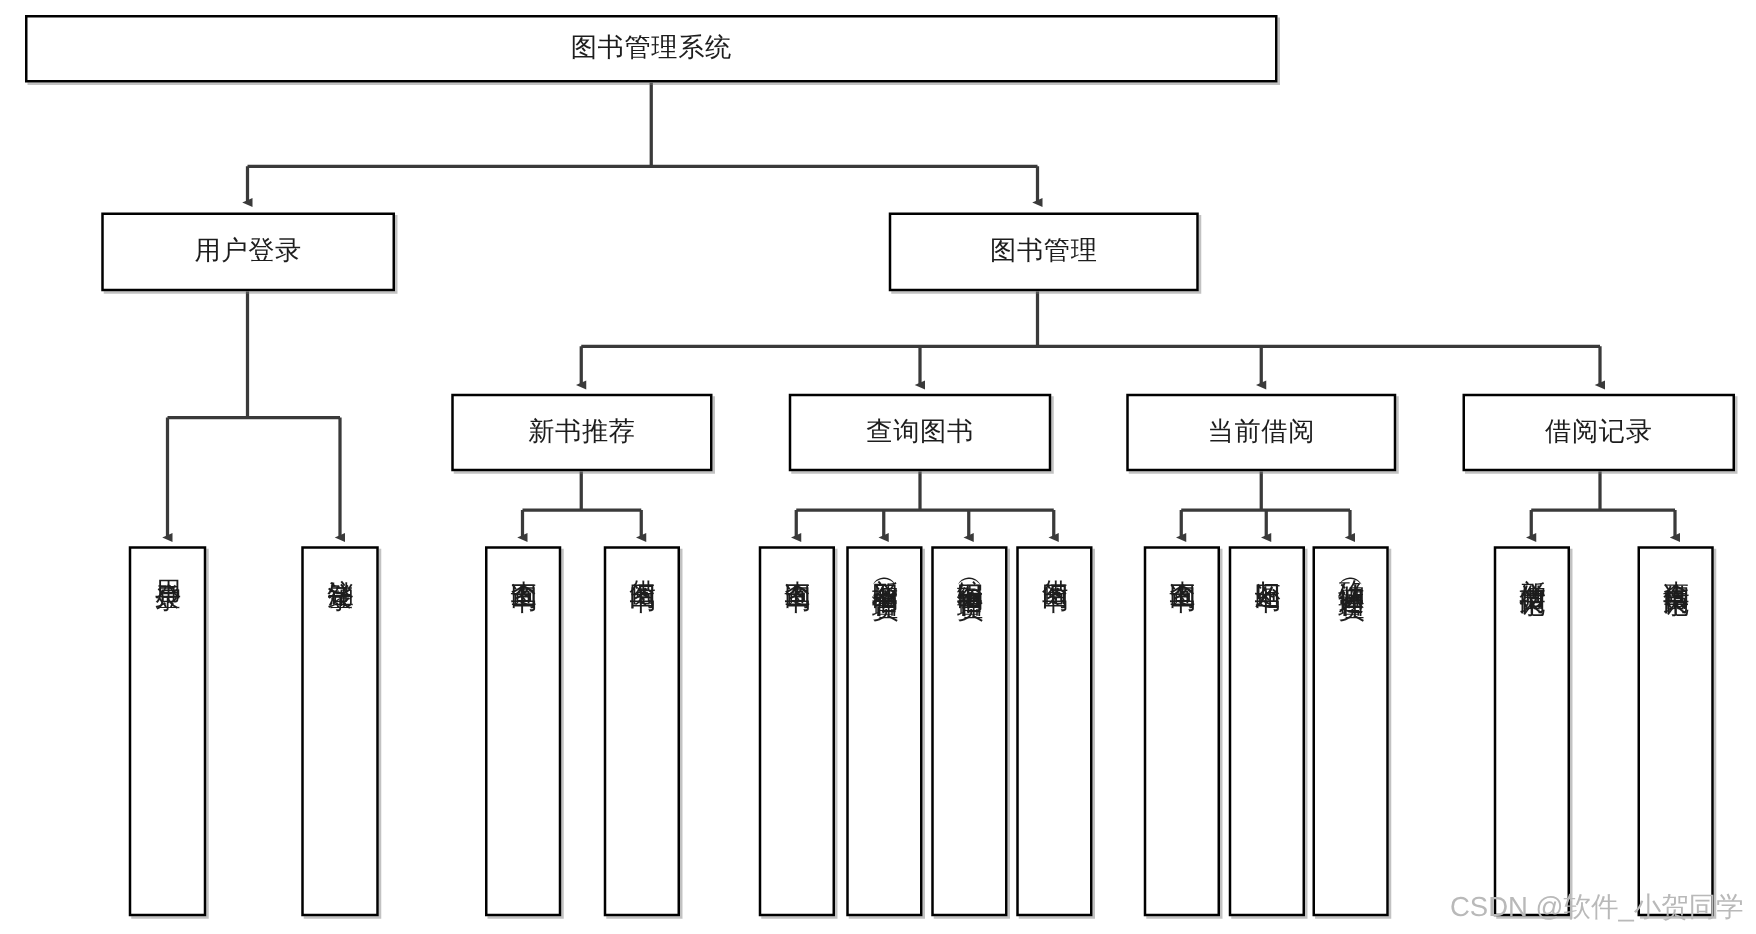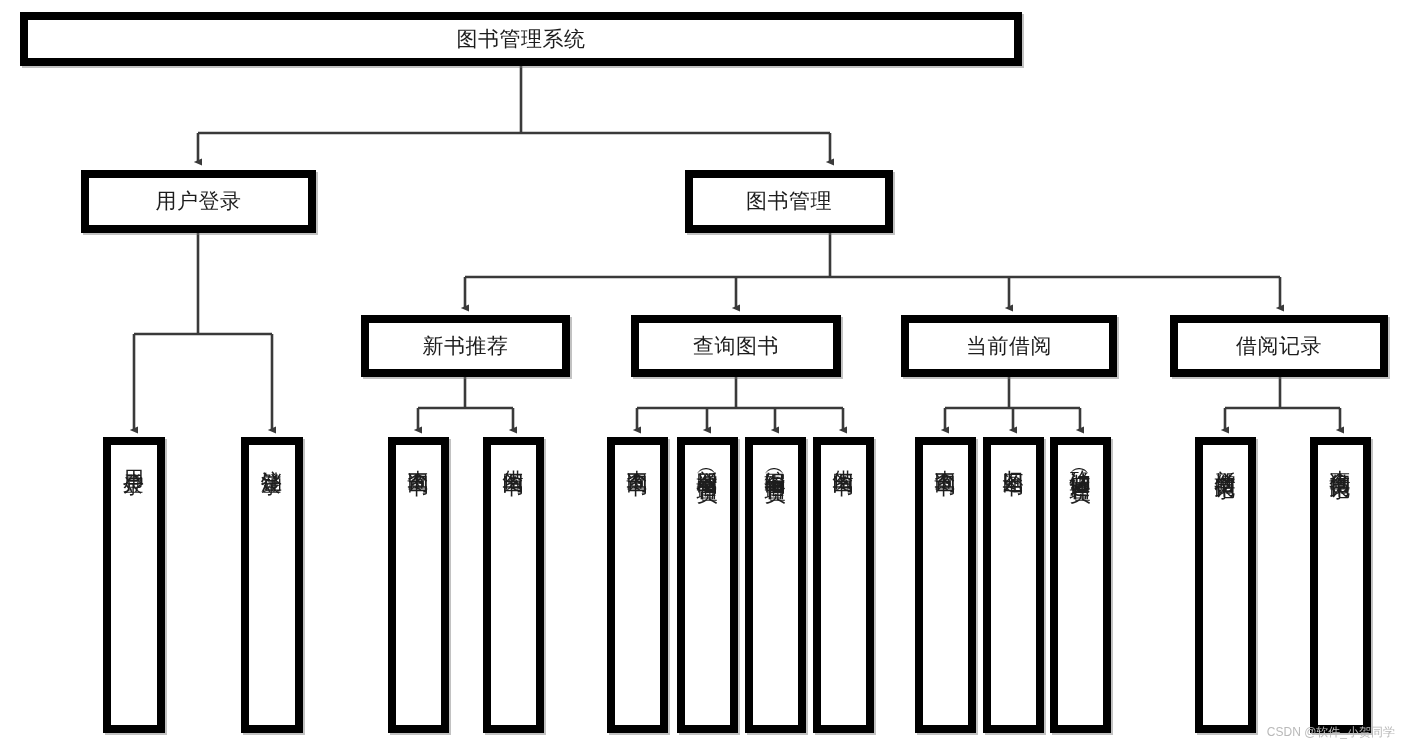--- a/index.html
+++ b/index.html
@@ -22,21 +22,21 @@
     left: 0;
     top: 0;
     width: 1405px;
     height: 747px;
     pointer-events: none;
   }
   .node {
     position: absolute;
     box-sizing: border-box;
     background: #ffffff;
-    border: 8px solid #000000;
+    border: 2px solid #000000;
     box-shadow: 2px 2px 0 0 rgba(120,120,120,0.45);
     display: flex;
     align-items: center;
     justify-content: center;
     color: #1d1d1d;
     z-index: 2;
   }
   .node .lbl {
     display: block;
     text-align: center;
@@ -61,21 +61,21 @@
     text-orientation: upright;
     font-size: 21px;
     line-height: 1.0;
     letter-spacing: 2px;
     white-space: normal;
   }
   .watermark {
     position: absolute;
     right: 10px;
     bottom: 6px;
-    font-size: 12px;
+    font-size: 22px;
     color: #b9b9b9;
     z-index: 5;
     white-space: nowrap;
     font-family: "Liberation Sans", "DejaVu Sans", sans-serif;
     text-align: center;
   }
 </style>
 </head>
 <body>
 
@@ -131,21 +131,21 @@
     </g>
   </svg>
 
   <div class="node root h" style="left:20px; top:12px; width:1002px; height:54px;">
     <span class="lbl">图书管理系统</span>
   </div>
 
   <div class="node h" style="left:81px; top:170px; width:235px; height:63px;">
     <span class="lbl">用户登录</span>
   </div>
-  <div class="node h" style="left:685px; top:170px; width:208px; height:63px;">
+  <div class="node h" style="left:711px; top:170px; width:248px; height:63px;">
     <span class="lbl">图书管理</span>
   </div>
 
   <div class="node h" style="left:361px; top:315px; width:209px; height:62px;align-items:center;">
     <span class="lbl">新书推荐</span>
   </div>
   <div class="node h" style="left:631px; top:315px; width:210px; height:62px;">
     <span class="lbl">查询图书</span>
   </div>
   <div class="node h" style="left:1170px; top:315px; width:218px; height:62px;">

